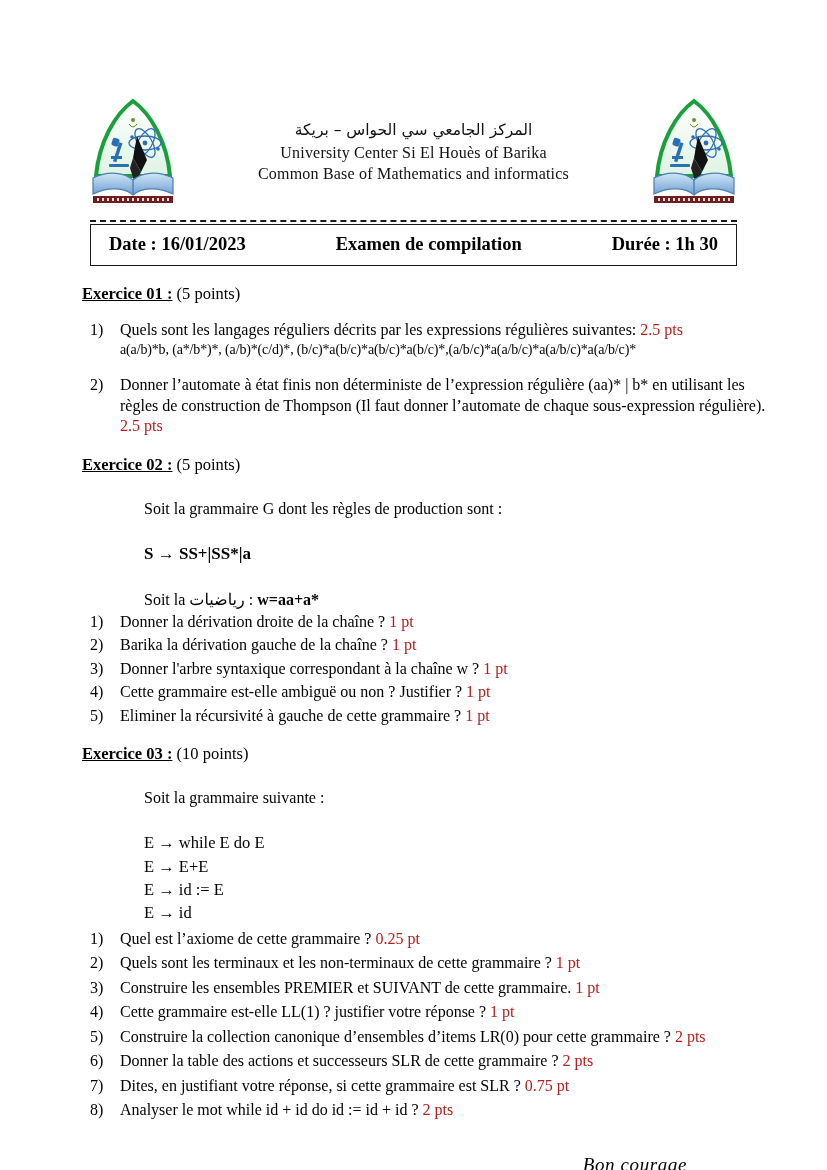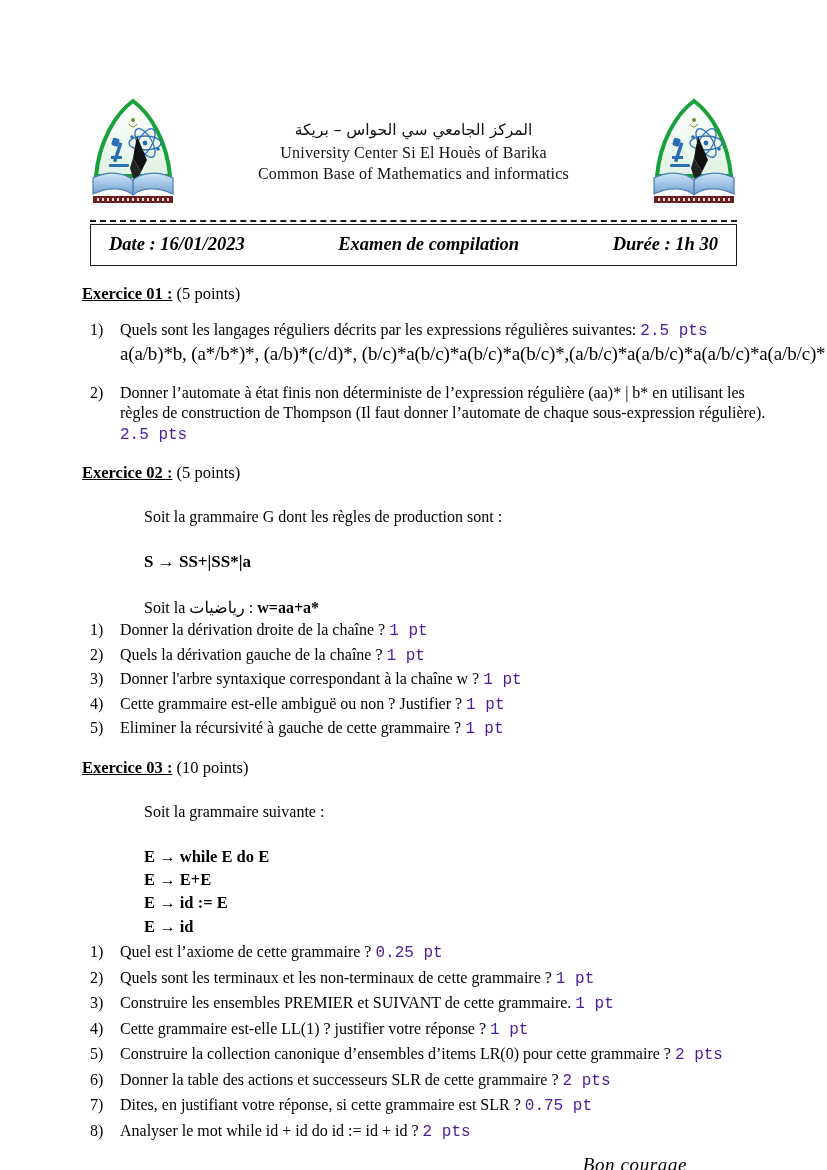--- a/index.html
+++ b/index.html
@@ -71,21 +71,20 @@
     height: 0;
     margin-bottom: 2px;
   }
   .infobox {
     border: 1.6px solid #1a1a1a;
     display: flex;
     align-items: center;
     justify-content: space-between;
     padding: 9px 18px 10px 18px;
     box-sizing: border-box;
-    font-style: italic;
   }
   .infobox span {
     font-weight: bold;
     font-size: 18.5px;
     white-space: nowrap;
   }
   .infobox .ib-date { flex: 0 0 auto; }
   .infobox .ib-title { flex: 1 1 auto; text-align: center; }
   .infobox .ib-duration { flex: 0 0 auto; }
 
@@ -118,31 +117,30 @@
     line-height: 1.28;
   }
   ol.qlist > li .num {
     position: absolute;
     left: 8px;
     top: 0;
     width: 26px;
     text-align: left;
   }
   .pts {
-    color: #4c1d95;
-    font-family: Liberation Mono, monospace;
+    color: #b91c1c;
   }
 
   .ex1-list > li { margin-top: 16px; }
   .ex1-list > li:first-child { margin-top: 16px; }
   .ex1-list .regexline {
     display: block;
     margin-top: 1px;
     letter-spacing: -0.15px;
-    font-size: 19px;
+    font-size: 14px;
     white-space: nowrap;
   }
 
   .ex2-list { margin-top: 6px; }
   .ex2-list > li { margin-top: 3px; }
 
   .ex3-list { margin-top: 7px; }
   .ex3-list > li { margin-top: 4px; }
 
   .indent-text {
@@ -152,21 +150,21 @@
   .sp-1 { margin-top: 25px; }
   .sp-2 { margin-top: 26px; }
   .sp-3 { margin-top: 26px; }
   .bold { font-weight: bold; }
 
   .rules {
     margin-left: 62px;
     margin-top: 24px;
   }
   .rules .rule {
-    font-weight: bold;
+    font-weight: normal;
     font-size: 16.5px;
     line-height: 1.42;
     white-space: nowrap;
   }
 
   .grammar-line {
     font-weight: bold;
     font-size: 17px;
     margin-left: 62px;
   }
@@ -343,21 +341,21 @@
     </div>
 
     <ol class="qlist ex2-list">
       <li>
         <span class="num">1)</span>
         <span>Donner la dérivation droite de la chaîne ?</span>
         <span class="pts">1 pt</span>
       </li>
       <li>
         <span class="num">2)</span>
-        <span>Quels la dérivation gauche de la chaîne ?</span>
+        <span>Barika la dérivation gauche de la chaîne ?</span>
         <span class="pts">1 pt</span>
       </li>
       <li>
         <span class="num">3)</span>
         <span>Donner l'arbre syntaxique correspondant à la chaîne w ?</span>
         <span class="pts">1 pt</span>
       </li>
       <li>
         <span class="num">4)</span>
         <span>Cette grammaire est-elle ambiguë ou non ? Justifier ?</span>

